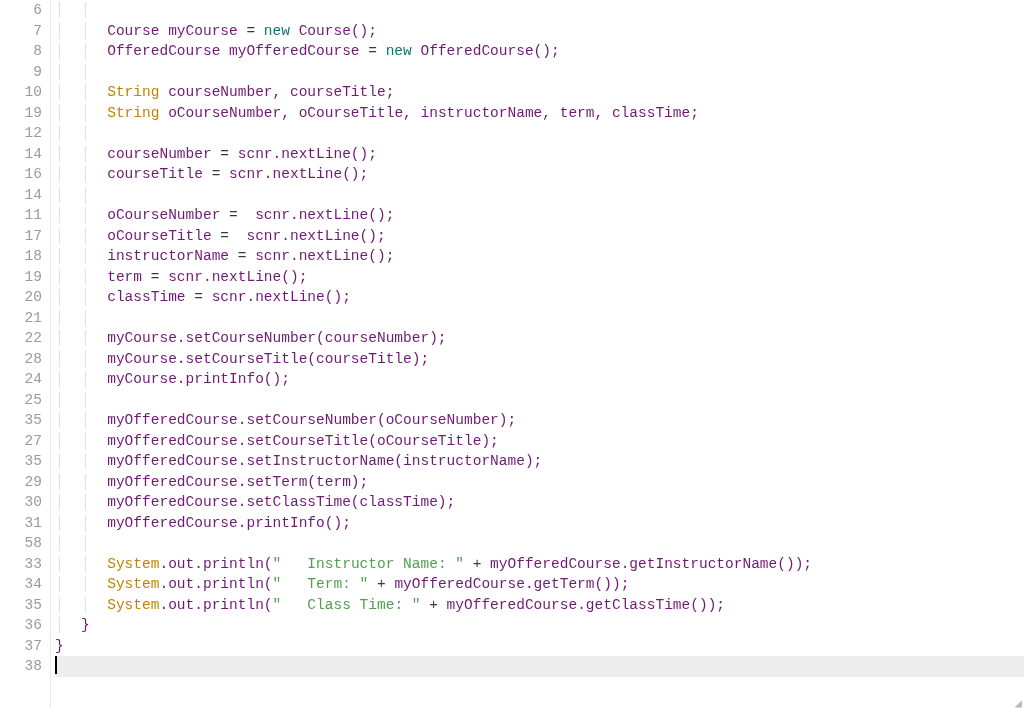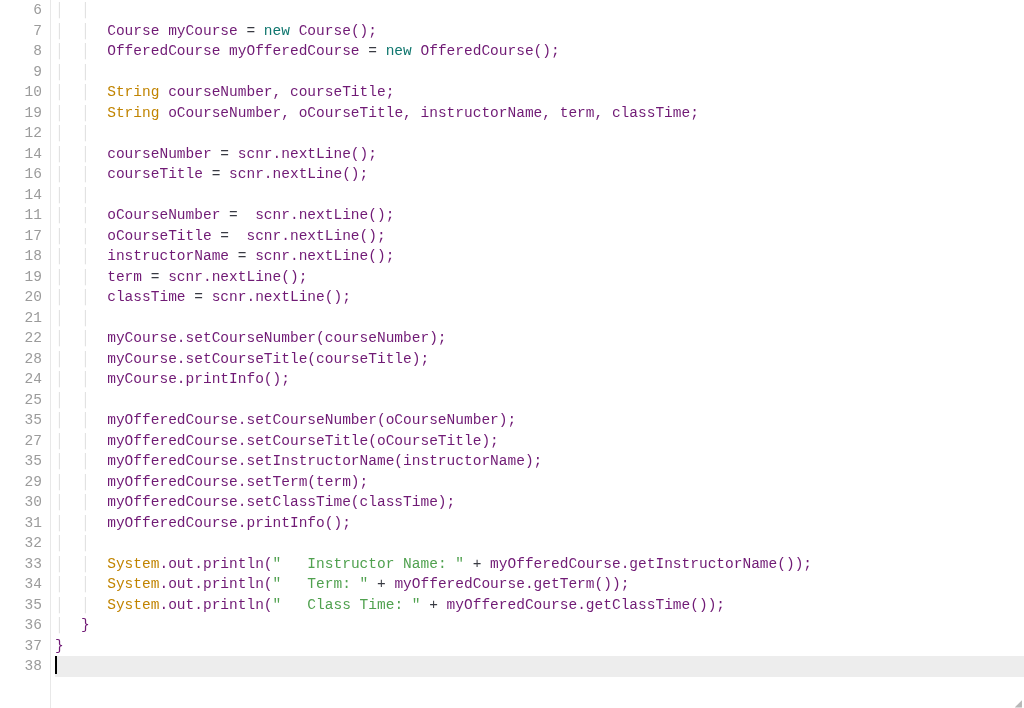--- a/index.html
+++ b/index.html
@@ -94,21 +94,21 @@
       <div>22</div>
       <div>28</div>
       <div>24</div>
       <div>25</div>
       <div>35</div>
       <div>27</div>
       <div>35</div>
       <div>29</div>
       <div>30</div>
       <div>31</div>
-      <div>32</div>
+      <div>58</div>
       <div>33</div>
       <div>34</div>
       <div>35</div>
       <div>36</div>
       <div>37</div>
       <div>38</div>
     </div>
   <div class="code" id="code"><div class="line"><span style="color: rgb(224, 224, 224); position: relative;">│</span><span>  </span><span style="color: rgb(224, 224, 224); position: relative;">│</span><span>  </span></div><div class="line"><span style="color: rgb(224, 224, 224); position: relative;">│</span><span>  </span><span style="color: rgb(224, 224, 224); position: relative;">│</span><span>  </span><span class="plain">Course myCourse </span><span class="op">=</span><span class="plain"> </span><span class="kw">new</span><span class="plain"> Course();</span></div><div class="line"><span style="color: rgb(224, 224, 224); position: relative;">│</span><span>  </span><span style="color: rgb(224, 224, 224); position: relative;">│</span><span>  </span><span class="plain">OfferedCourse myOfferedCourse </span><span class="op">=</span><span class="plain"> </span><span class="kw">new</span><span class="plain"> OfferedCourse();</span></div><div class="line"><span style="color: rgb(224, 224, 224); position: relative;">│</span><span>  </span><span style="color: rgb(224, 224, 224); position: relative;">│</span><span>  </span></div><div class="line"><span style="color: rgb(224, 224, 224); position: relative;">│</span><span>  </span><span style="color: rgb(224, 224, 224); position: relative;">│</span><span>  </span><span class="type">String</span><span class="plain"> courseNumber, courseTitle;</span></div><div class="line"><span style="color: rgb(224, 224, 224); position: relative;">│</span><span>  </span><span style="color: rgb(224, 224, 224); position: relative;">│</span><span>  </span><span class="type">String</span><span class="plain"> oCourseNumber, oCourseTitle, instructorName, term, classTime;</span></div><div class="line"><span style="color: rgb(224, 224, 224); position: relative;">│</span><span>  </span><span style="color: rgb(224, 224, 224); position: relative;">│</span><span>  </span></div><div class="line"><span style="color: rgb(224, 224, 224); position: relative;">│</span><span>  </span><span style="color: rgb(224, 224, 224); position: relative;">│</span><span>  </span><span class="plain">courseNumber </span><span class="op">=</span><span class="plain"> scnr.nextLine();</span></div><div class="line"><span style="color: rgb(224, 224, 224); position: relative;">│</span><span>  </span><span style="color: rgb(224, 224, 224); position: relative;">│</span><span>  </span><span class="plain">courseTitle </span><span class="op">=</span><span class="plain"> scnr.nextLine();</span></div><div class="line"><span style="color: rgb(224, 224, 224); position: relative;">│</span><span>  </span><span style="color: rgb(224, 224, 224); position: relative;">│</span><span>  </span></div><div class="line"><span style="color: rgb(224, 224, 224); position: relative;">│</span><span>  </span><span style="color: rgb(224, 224, 224); position: relative;">│</span><span>  </span><span class="plain">oCourseNumber </span><span class="op">=</span><span class="plain">  scnr.nextLine();</span></div><div class="line"><span style="color: rgb(224, 224, 224); position: relative;">│</span><span>  </span><span style="color: rgb(224, 224, 224); position: relative;">│</span><span>  </span><span class="plain">oCourseTitle </span><span class="op">=</span><span class="plain">  scnr.nextLine();</span></div><div class="line"><span style="color: rgb(224, 224, 224); position: relative;">│</span><span>  </span><span style="color: rgb(224, 224, 224); position: relative;">│</span><span>  </span><span class="plain">instructorName </span><span class="op">=</span><span class="plain"> scnr.nextLine();</span></div><div class="line"><span style="color: rgb(224, 224, 224); position: relative;">│</span><span>  </span><span style="color: rgb(224, 224, 224); position: relative;">│</span><span>  </span><span class="plain">term </span><span class="op">=</span><span class="plain"> scnr.nextLine();</span></div><div class="line"><span style="color: rgb(224, 224, 224); position: relative;">│</span><span>  </span><span style="color: rgb(224, 224, 224); position: relative;">│</span><span>  </span><span class="plain">classTime </span><span class="op">=</span><span class="plain"> scnr.nextLine();</span></div><div class="line"><span style="color: rgb(224, 224, 224); position: relative;">│</span><span>  </span><span style="color: rgb(224, 224, 224); position: relative;">│</span><span>  </span></div><div class="line"><span style="color: rgb(224, 224, 224); position: relative;">│</span><span>  </span><span style="color: rgb(224, 224, 224); position: relative;">│</span><span>  </span><span class="plain">myCourse.setCourseNumber(courseNumber);</span></div><div class="line"><span style="color: rgb(224, 224, 224); position: relative;">│</span><span>  </span><span style="color: rgb(224, 224, 224); position: relative;">│</span><span>  </span><span class="plain">myCourse.setCourseTitle(courseTitle);</span></div><div class="line"><span style="color: rgb(224, 224, 224); position: relative;">│</span><span>  </span><span style="color: rgb(224, 224, 224); position: relative;">│</span><span>  </span><span class="plain">myCourse.printInfo();</span></div><div class="line"><span style="color: rgb(224, 224, 224); position: relative;">│</span><span>  </span><span style="color: rgb(224, 224, 224); position: relative;">│</span><span>  </span></div><div class="line"><span style="color: rgb(224, 224, 224); position: relative;">│</span><span>  </span><span style="color: rgb(224, 224, 224); position: relative;">│</span><span>  </span><span class="plain">myOfferedCourse.setCourseNumber(oCourseNumber);</span></div><div class="line"><span style="color: rgb(224, 224, 224); position: relative;">│</span><span>  </span><span style="color: rgb(224, 224, 224); position: relative;">│</span><span>  </span><span class="plain">myOfferedCourse.setCourseTitle(oCourseTitle);</span></div><div class="line"><span style="color: rgb(224, 224, 224); position: relative;">│</span><span>  </span><span style="color: rgb(224, 224, 224); position: relative;">│</span><span>  </span><span class="plain">myOfferedCourse.setInstructorName(instructorName);</span></div><div class="line"><span style="color: rgb(224, 224, 224); position: relative;">│</span><span>  </span><span style="color: rgb(224, 224, 224); position: relative;">│</span><span>  </span><span class="plain">myOfferedCourse.setTerm(term);</span></div><div class="line"><span style="color: rgb(224, 224, 224); position: relative;">│</span><span>  </span><span style="color: rgb(224, 224, 224); position: relative;">│</span><span>  </span><span class="plain">myOfferedCourse.setClassTime(classTime);</span></div><div class="line"><span style="color: rgb(224, 224, 224); position: relative;">│</span><span>  </span><span style="color: rgb(224, 224, 224); position: relative;">│</span><span>  </span><span class="plain">myOfferedCourse.printInfo();</span></div><div class="line"><span style="color: rgb(224, 224, 224); position: relative;">│</span><span>  </span><span style="color: rgb(224, 224, 224); position: relative;">│</span><span>  </span></div><div class="line"><span style="color: rgb(224, 224, 224); position: relative;">│</span><span>  </span><span style="color: rgb(224, 224, 224); position: relative;">│</span><span>  </span><span class="type">System</span><span class="plain">.out.println(</span><span class="str">"   Instructor Name: "</span><span class="plain"> </span><span class="op">+</span><span class="plain"> myOfferedCourse.getInstructorName());</span></div><div class="line"><span style="color: rgb(224, 224, 224); position: relative;">│</span><span>  </span><span style="color: rgb(224, 224, 224); position: relative;">│</span><span>  </span><span class="type">System</span><span class="plain">.out.println(</span><span class="str">"   Term: "</span><span class="plain"> </span><span class="op">+</span><span class="plain"> myOfferedCourse.getTerm());</span></div><div class="line"><span style="color: rgb(224, 224, 224); position: relative;">│</span><span>  </span><span style="color: rgb(224, 224, 224); position: relative;">│</span><span>  </span><span class="type">System</span><span class="plain">.out.println(</span><span class="str">"   Class Time: "</span><span class="plain"> </span><span class="op">+</span><span class="plain"> myOfferedCourse.getClassTime());</span></div><div class="line"><span style="color: rgb(224, 224, 224); position: relative;">│</span><span>  </span><span class="plain">}</span></div><div class="line"><span class="plain">}</span></div><div class="line hl"><span class="cursor"></span></div></div>
   <div class="corner">◢</div>
 </div>

